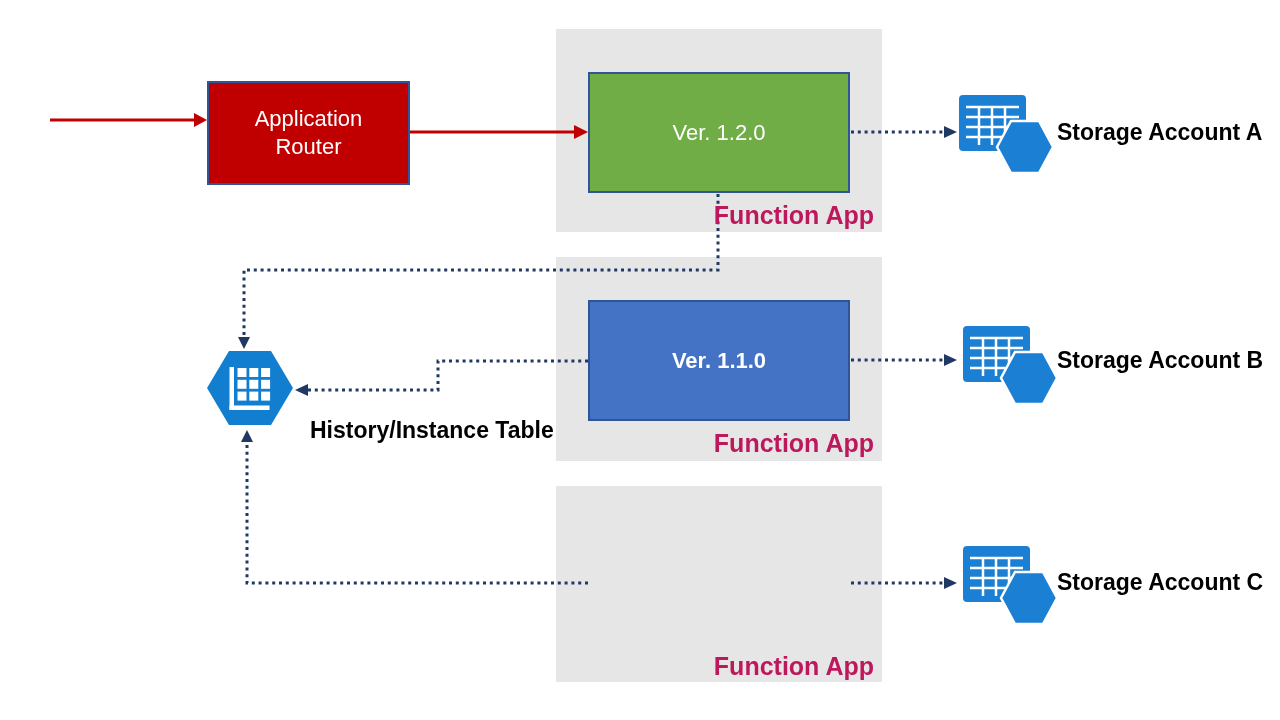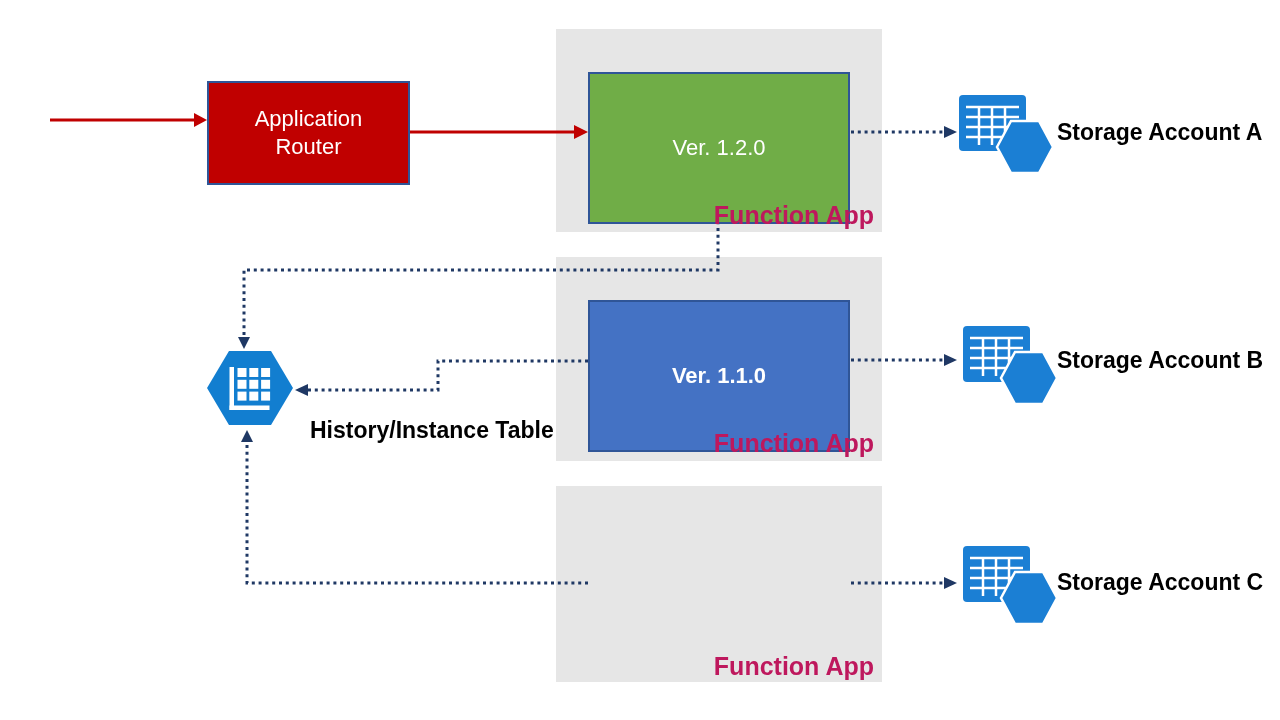--- a/index.html
+++ b/index.html
@@ -38,21 +38,21 @@
     stroke: #C00000;
     stroke-width: 3;
   }
   .navy-head { fill: #1F3864; }
   .red-head  { fill: #C00000; }
 
   .verbox {
     position: absolute;
     left: 588px;
     width: 262px;
-    height: 152px;
+    height: 121px;
     border: 2px solid #2F5597;
     box-sizing: border-box;
     display: flex;
     align-items: center;
     justify-content: center;
     color: #ffffff;
     font-size: 22px;
     z-index: 3;
   }
   #verbox-0 { top: 72px;  }

